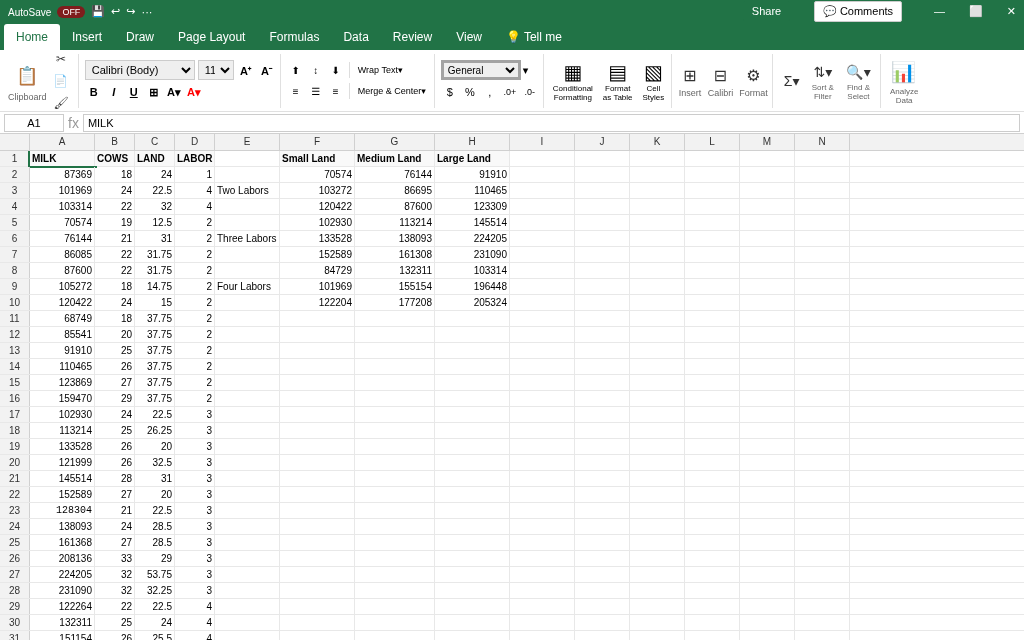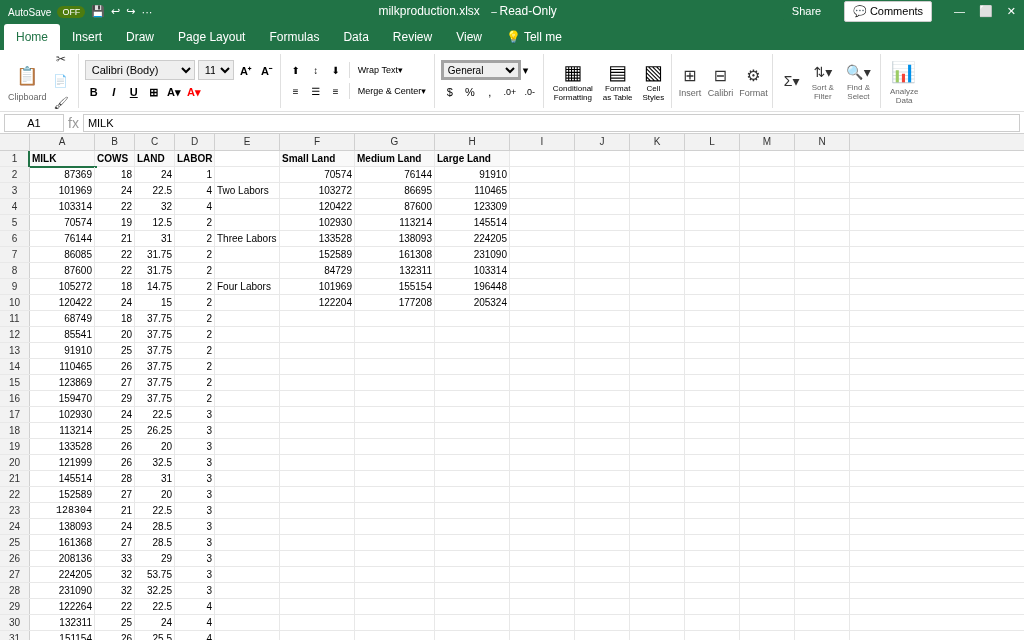--- a/index.html
+++ b/index.html
@@ -11,21 +11,21 @@
       color: white;
       height: 22px;
       display: flex;
       align-items: center;
       justify-content: space-between;
       padding: 0 8px;
       font-size: 11px;
     }
     #title-bar-left { display: flex; align-items: flex-end; gap: 6px; }
     #title-bar-center { flex: 1; text-align: center; font-size: 12px; }
-    #title-bar-right { display: flex; align-items: center; gap: 14px; }
+    #title-bar-right { display: flex; align-items: center; gap: 24px; }
 
     
     #ribbon-tabs {
       background: #217346;
       display: flex;
       height: 28px;
       align-items: flex-end;
       padding: 0 4px;
     }
     .ribbon-tab {
@@ -288,30 +288,25 @@
       gap: 3px;
     }
     .share-btn { background: #217346; color: white; border-color: #217346; }
   </style>
 </head>
 <body>
 
 <div id="title-bar">
   <div id="title-bar-left">
     <span style="font-size:10px;">AutoSave</span>
-    <span style="background:#4d7c0f;border-radius:8px;padding:1px 5px;font-size:9px;cursor:pointer;">OFF</span>
+    <span style="background:#7f1d1d;border-radius:8px;padding:1px 5px;font-size:9px;cursor:pointer;">OFF</span>
     <span style="cursor:pointer;">💾</span>
     <span style="cursor:pointer;">↩</span>
     <span style="cursor:pointer;">↪</span>
     <span style="cursor:pointer;">···</span>
-  </div>
-  <div id="title-bar-center">
-    <span>milkproduction.xlsx</span>
-    <span style="margin-left:8px;font-size:10px;"> – </span>
-    <span>Read-Only</span>
   </div>
   <div id="title-bar-right">
     <button class="share-btn">Share</button>
     <button class="comments-btn">
       <span>💬</span>
       <span>Comments</span>
     </button>
     <span style="cursor:pointer;color:white;margin-left:8px;">—</span>
     <span style="cursor:pointer;color:white;">⬜</span>
     <span style="cursor:pointer;color:white;">✕</span>

